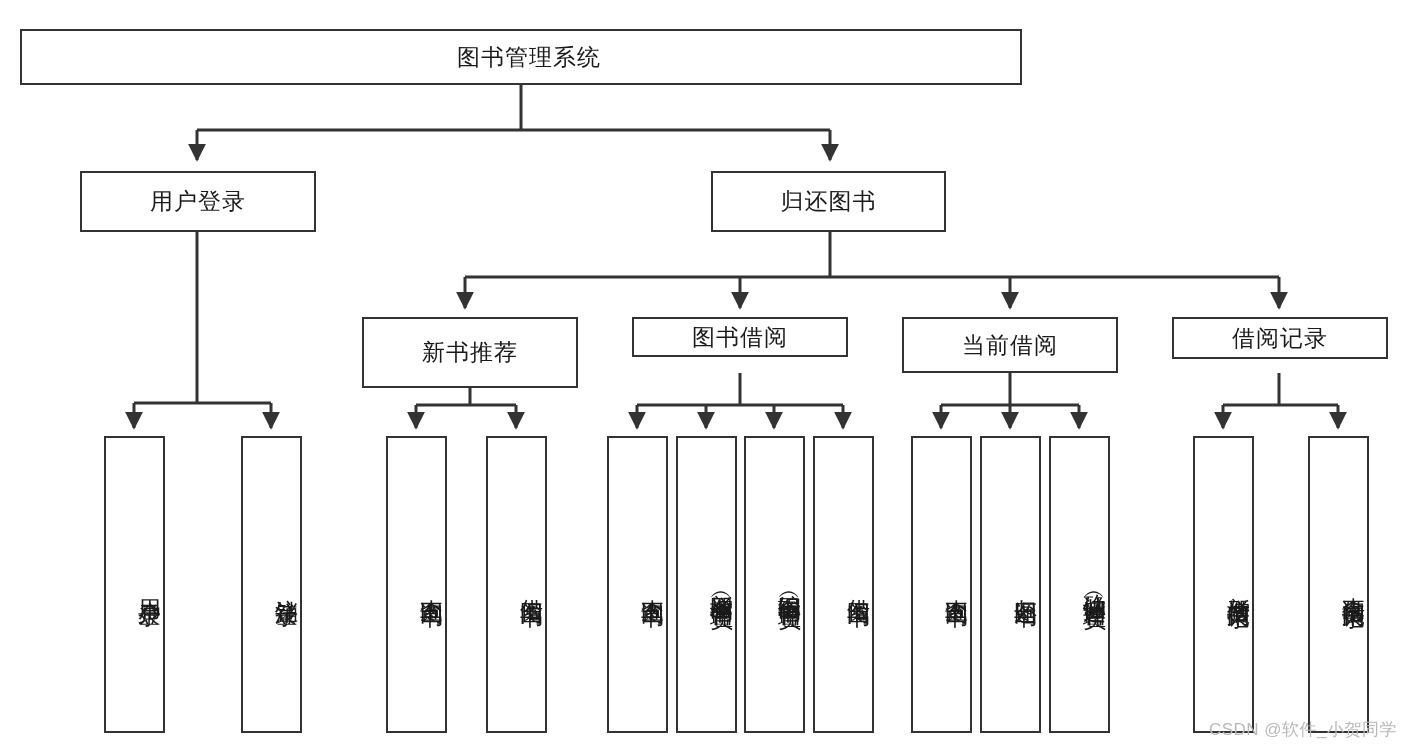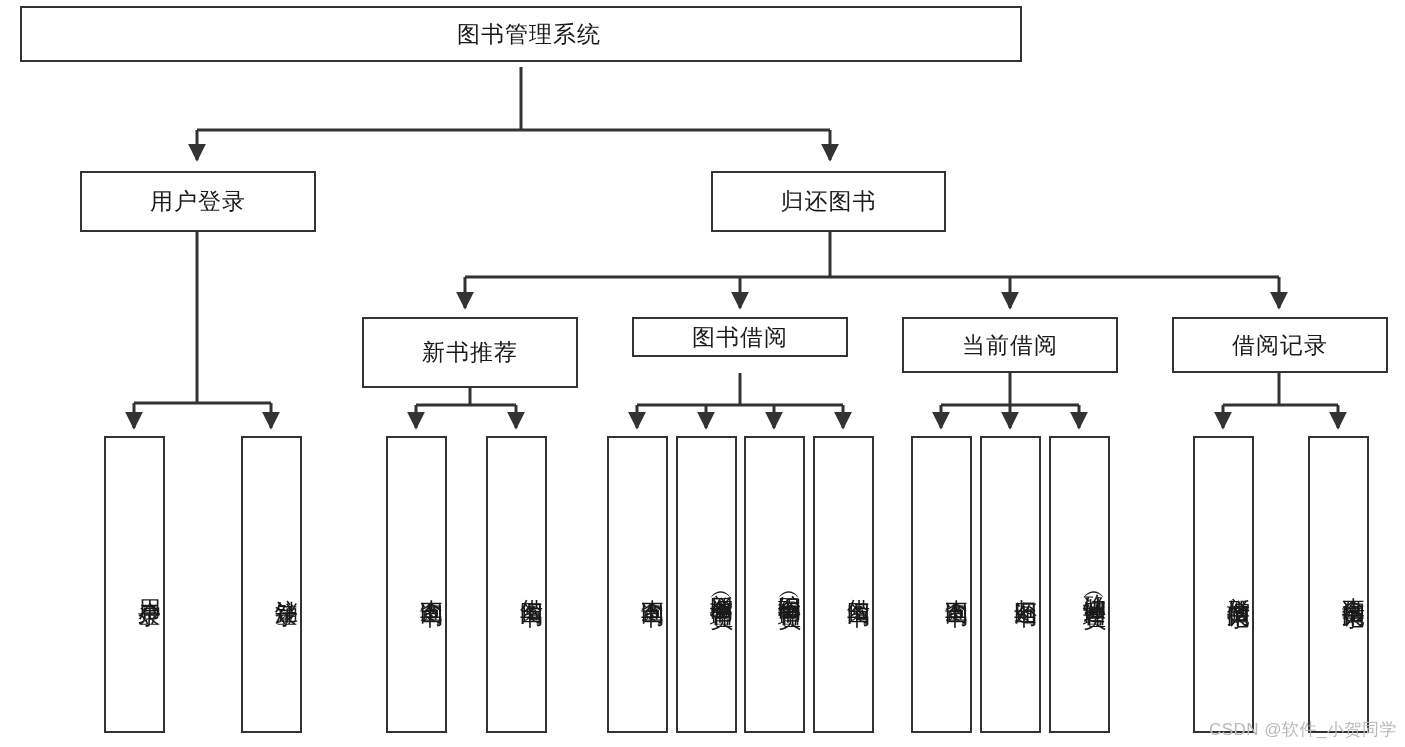--- a/index.html
+++ b/index.html
@@ -78,41 +78,41 @@
       <path d="M 1010 405 L 1010 428" marker-end="url(#arrow)"></path>
       <path d="M 1079 405 L 1079 428" marker-end="url(#arrow)"></path>
 
       <path d="M 1279 373 L 1279 405"></path>
       <path d="M 1223 405 L 1338 405"></path>
       <path d="M 1223 405 L 1223 428" marker-end="url(#arrow)"></path>
       <path d="M 1338 405 L 1338 428" marker-end="url(#arrow)"></path>
     </g>
   </svg>
 
-  <div class="node h" style="left:20px;top:6px;width:1002px;height:56px;padding-left:16px;">
+  <div class="node h" style="left:20px;top:29px;width:1002px;height:56px;padding-left:16px;">
     <span>图书管理系统</span>
   </div>
 
   <div class="node h" style="left:80px;top:171px;width:236px;height:61px;">
     <span>用户登录</span>
   </div>
   <div class="node h" style="left:711px;top:171px;width:235px;height:61px;">
     <span>归还图书</span>
   </div>
 
   <div class="node h" style="left:362px;top:317px;width:216px;height:71px;">
     <span>新书推荐</span>
   </div>
   <div class="node h" style="left:632px;top:317px;width:216px;height:40px;">
     <span>图书借阅</span>
   </div>
   <div class="node h" style="left:902px;top:317px;width:216px;height:56px;">
     <span>当前借阅</span>
   </div>
-  <div class="node h" style="left:1172px;top:317px;width:216px;height:56px;">
+  <div class="node h" style="left:1172px;top:317px;width:216px;height:42px;">
     <span>借阅记录</span>
   </div>
 
   <div class="node v" style="left:104px;top:436px;width:61px;height:297px;">
     <span>用户登录</span>
   </div>
   <div class="node v" style="left:241px;top:436px;width:61px;height:297px;">
     <span>注销登录</span>
   </div>
 

